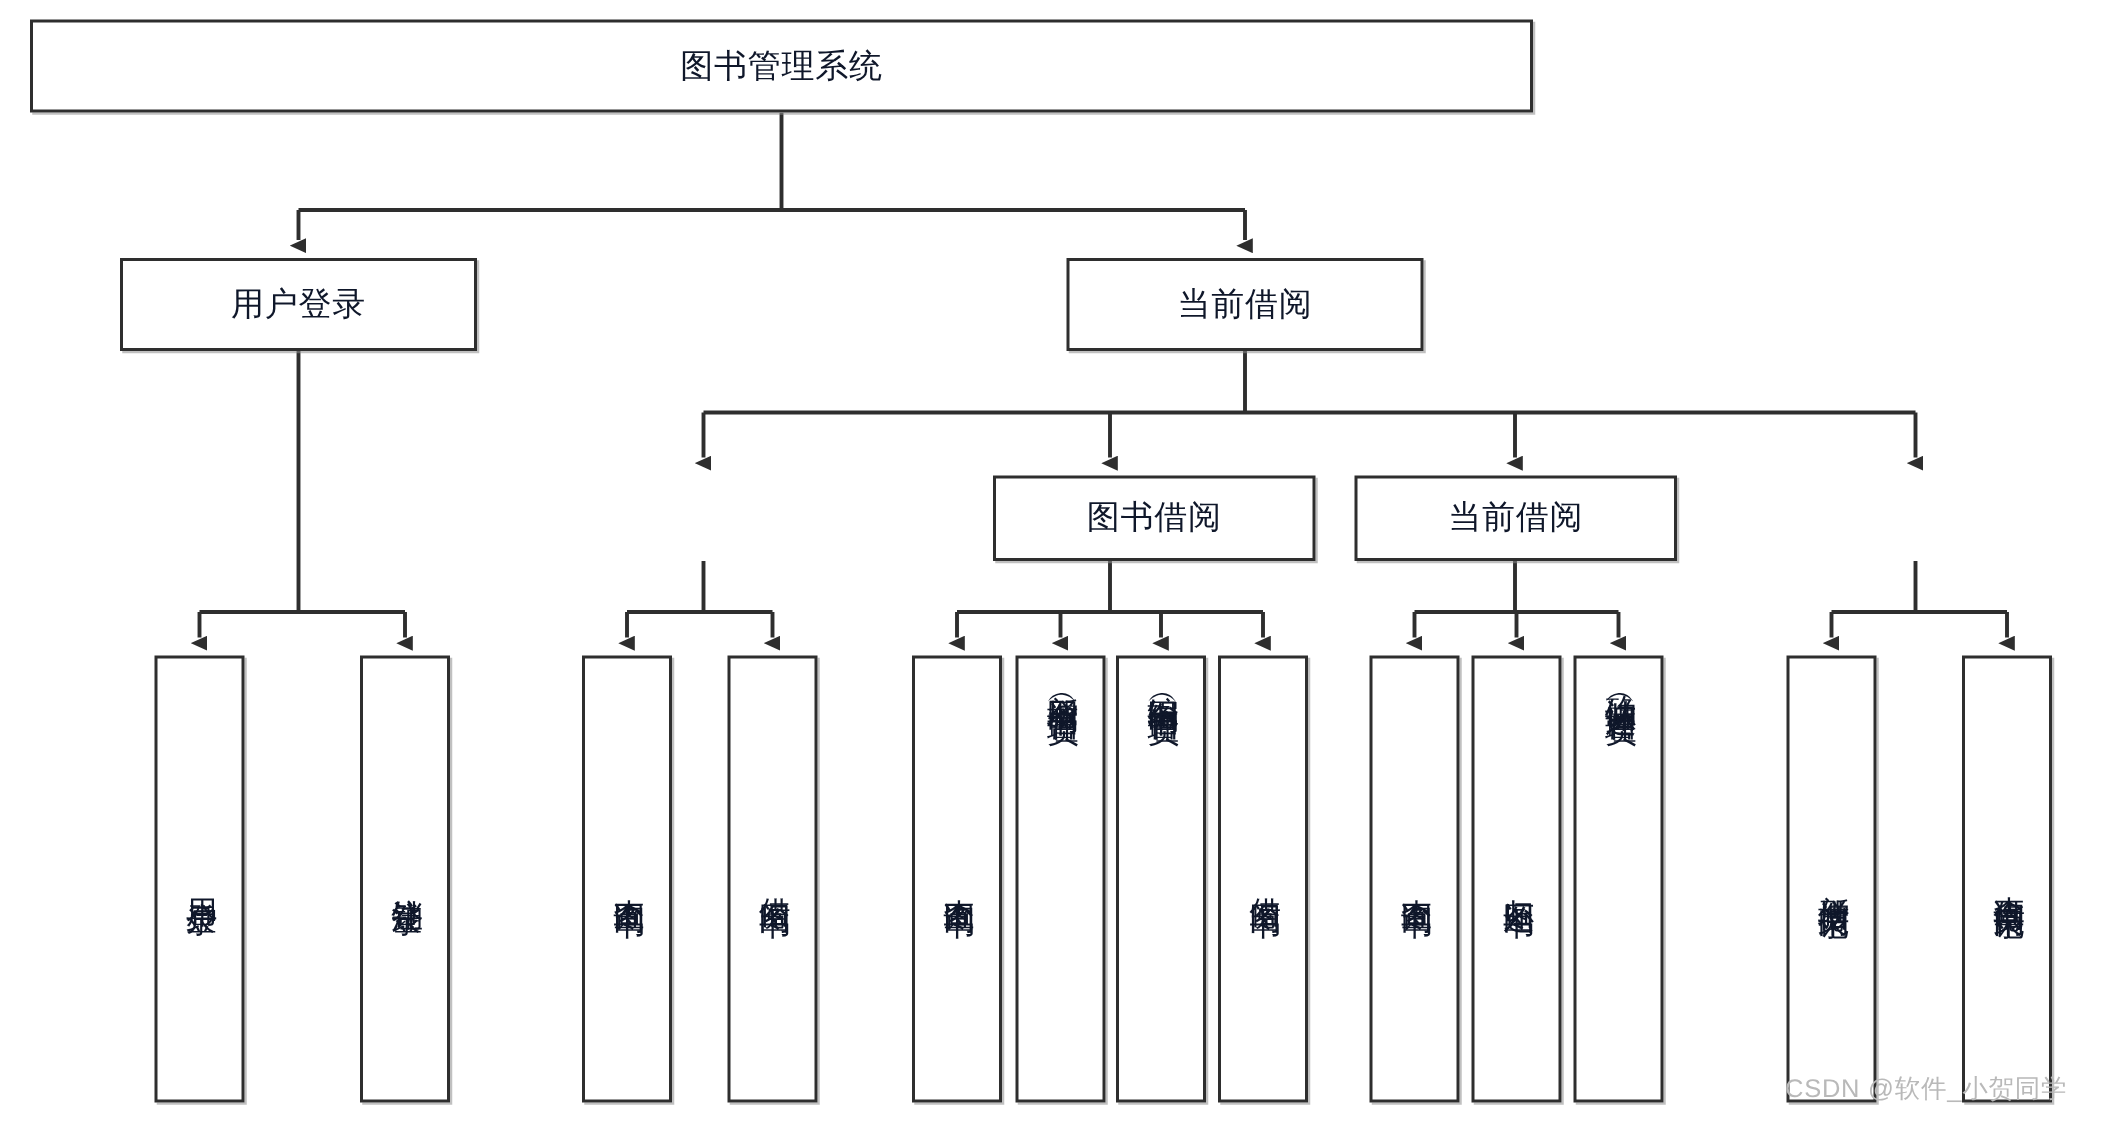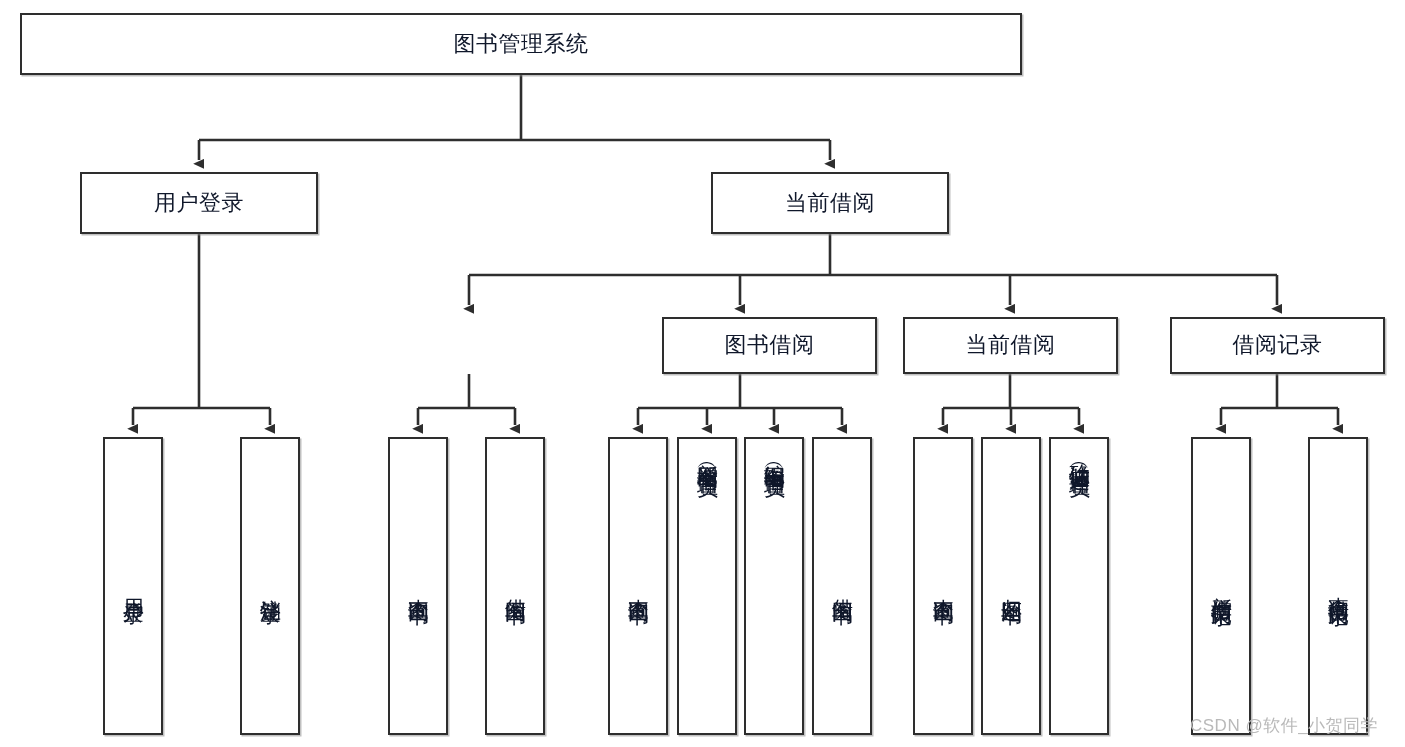--- a/index.html
+++ b/index.html
@@ -151,23 +151,20 @@
 
 
   <div class="node horizontal" style="left:662px; top:317px; width:215px; height:57px;">
     <span class="label">图书借阅</span>
   </div>
 
   <div class="node horizontal" style="left:903px; top:317px; width:215px; height:57px;">
     <span class="label">当前借阅</span>
   </div>
 
-  <div class="node horizontal" style="left:1170px; top:317px; width:215px; height:57px;">
-    <span class="label">借阅记录</span>
-  </div>
 
   <div class="node vertical centered" style="left:103px; top:437px; width:60px; height:298px;">
     <span class="label">用户登录</span>
   </div>
 
   <div class="node vertical centered" style="left:240px; top:437px; width:60px; height:298px;">
     <span class="label">注销登录</span>
   </div>
 
   <div class="node vertical centered" style="left:388px; top:437px; width:60px; height:298px;">

